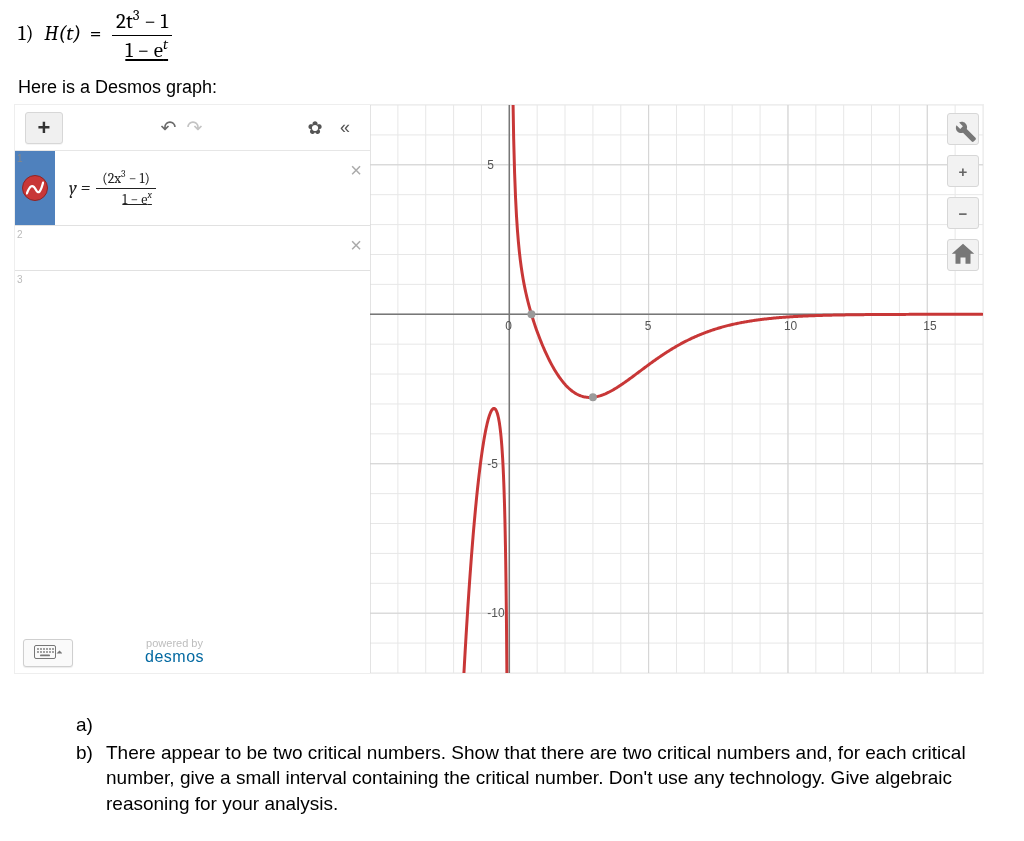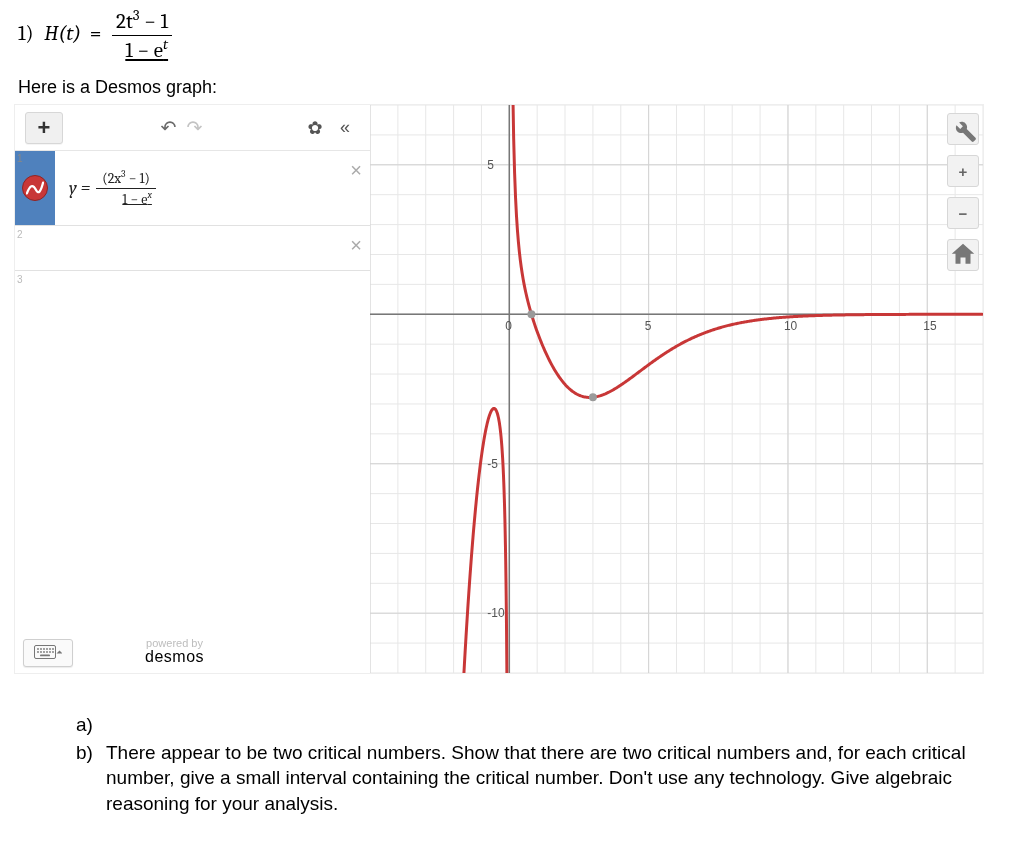--- a/index.html
+++ b/index.html
@@ -173,21 +173,21 @@
   .kbd-btn svg { display:block; }
 
   .powered {
     position: absolute;
     left: 130px; bottom: 8px;
     text-align: center;
     color:#bdbdbd;
     font-size: 11px;
     line-height: 1;
   }
-  .powered .brand { font-size: 16px; letter-spacing: 0.5px; color:#000000;}
+  .powered .brand { font-size: 16px; letter-spacing: 0.5px; color:#0369a1;}
 
   
   .graph {
     position: absolute;
     left: 355px; top: 0;
     right: 0; bottom: 0;
     overflow: hidden;
   }
   .graph svg { width: 100%; height: 100%; display:block; }
 

